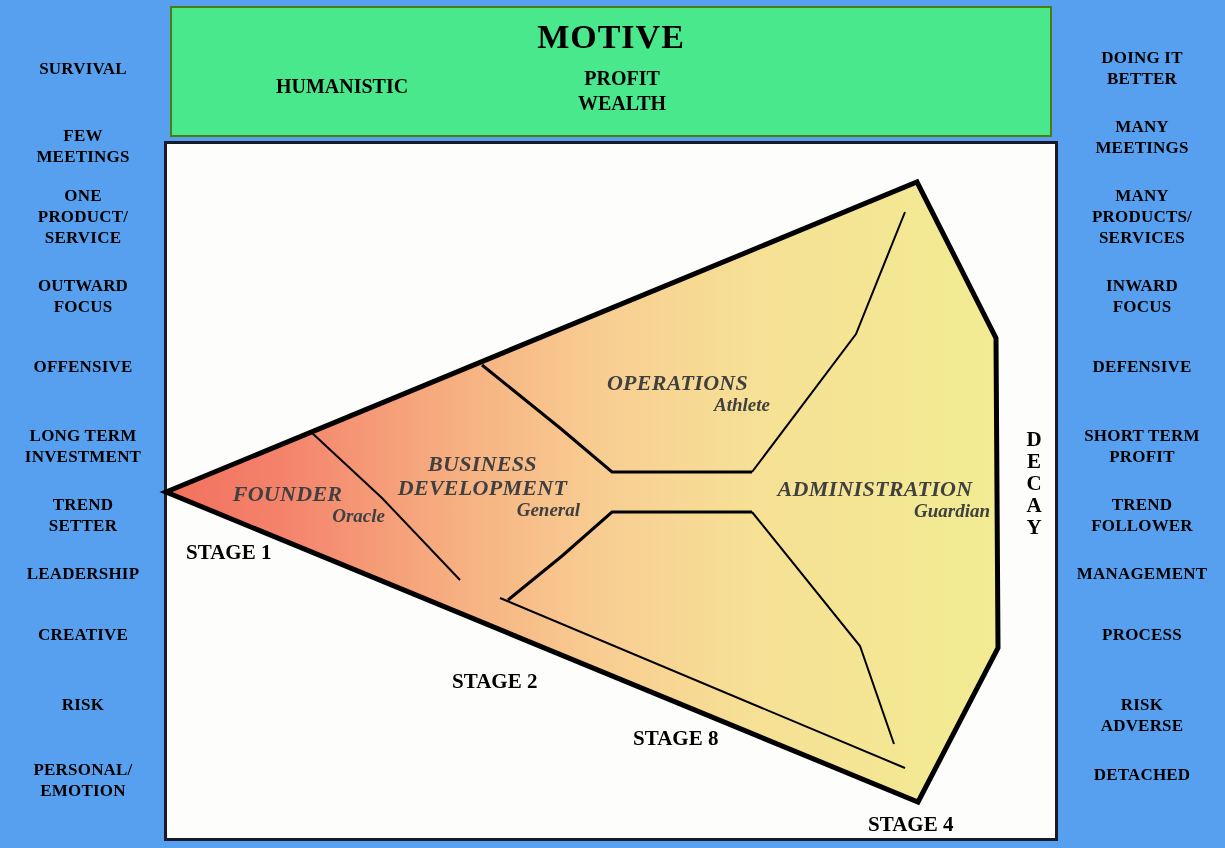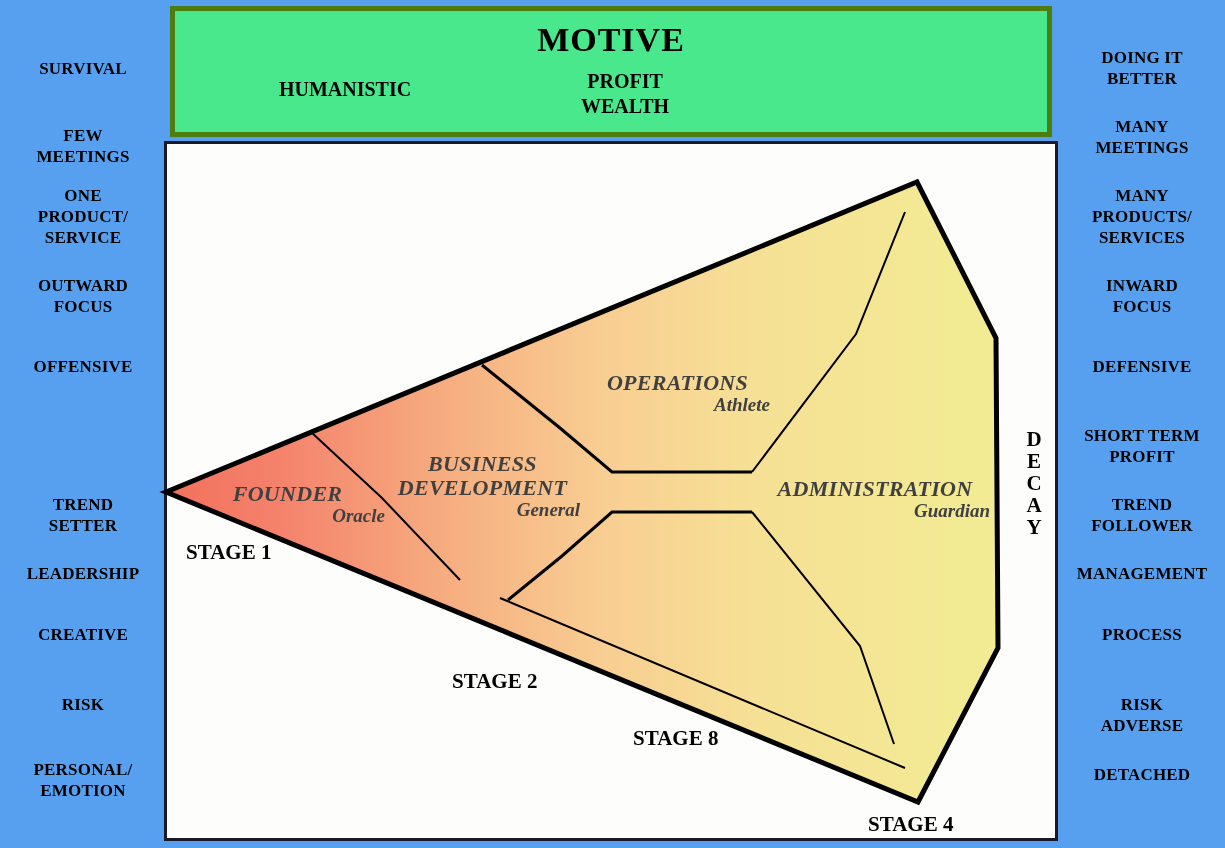--- a/index.html
+++ b/index.html
@@ -44,21 +44,21 @@
   }
 
   
   .motive-banner {
     position: absolute;
     left: 170px;
     top: 6px;
     width: 882px;
     height: 131px;
     background: #49e88c;
-    border: 5px solid #4d7c0f;
+    border: 2px solid #4d7c0f;
     box-sizing: border-box;
   }
   .motive-title {
     position: absolute;
     left: 0; top: 10px;
     width: 100%;
     text-align: center;
     font-size: 34px;
     font-weight: bold;
     letter-spacing: 1px;
@@ -152,20 +152,21 @@
 <body>
 
 <div class="stage">
 
   <div class="side-col left">
     <div class="side-label" style="top:58px">SURVIVAL</div>
     <div class="side-label" style="top:125px">FEW<br>MEETINGS</div>
     <div class="side-label" style="top:185px">ONE<br>PRODUCT/<br>SERVICE</div>
     <div class="side-label" style="top:275px">OUTWARD<br>FOCUS</div>
     <div class="side-label" style="top:356px">OFFENSIVE</div>
+    <div class="side-label" style="top:425px">LONG TERM<br>INVESTMENT</div>
     <div class="side-label" style="top:494px">TREND<br>SETTER</div>
     <div class="side-label" style="top:563px">LEADERSHIP</div>
     <div class="side-label" style="top:624px">CREATIVE</div>
     <div class="side-label" style="top:694px">RISK</div>
     <div class="side-label" style="top:759px">PERSONAL/<br>EMOTION</div>
   </div>
 
   <div class="side-col right">
     <div class="side-label" style="top:47px">DOING IT<br>BETTER</div>
     <div class="side-label" style="top:116px">MANY<br>MEETINGS</div>

